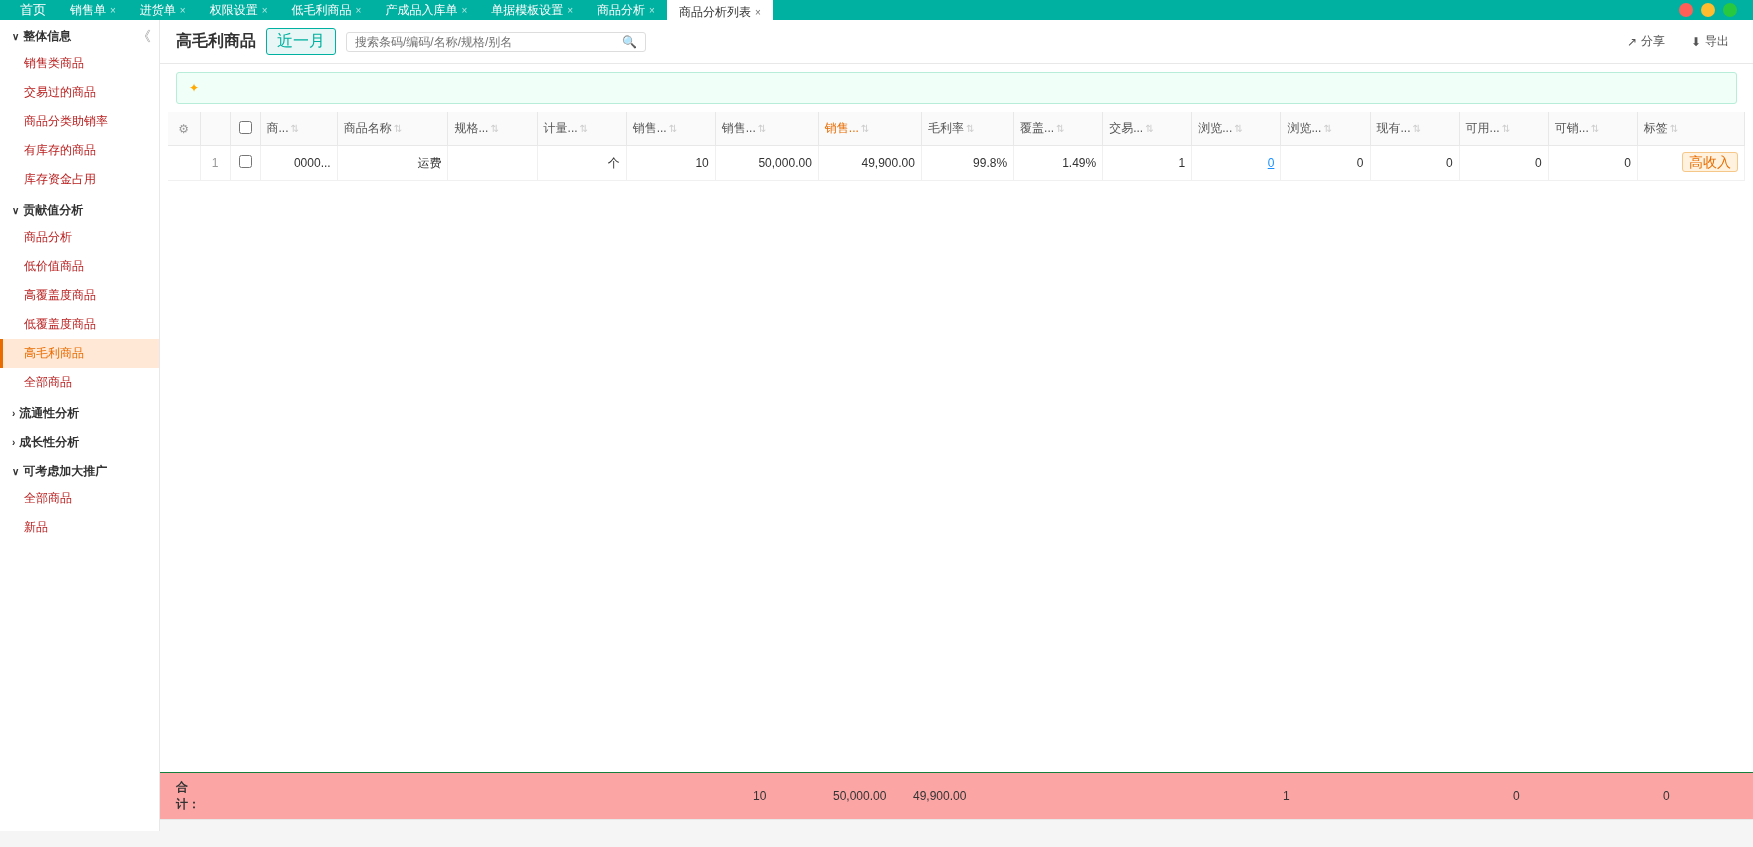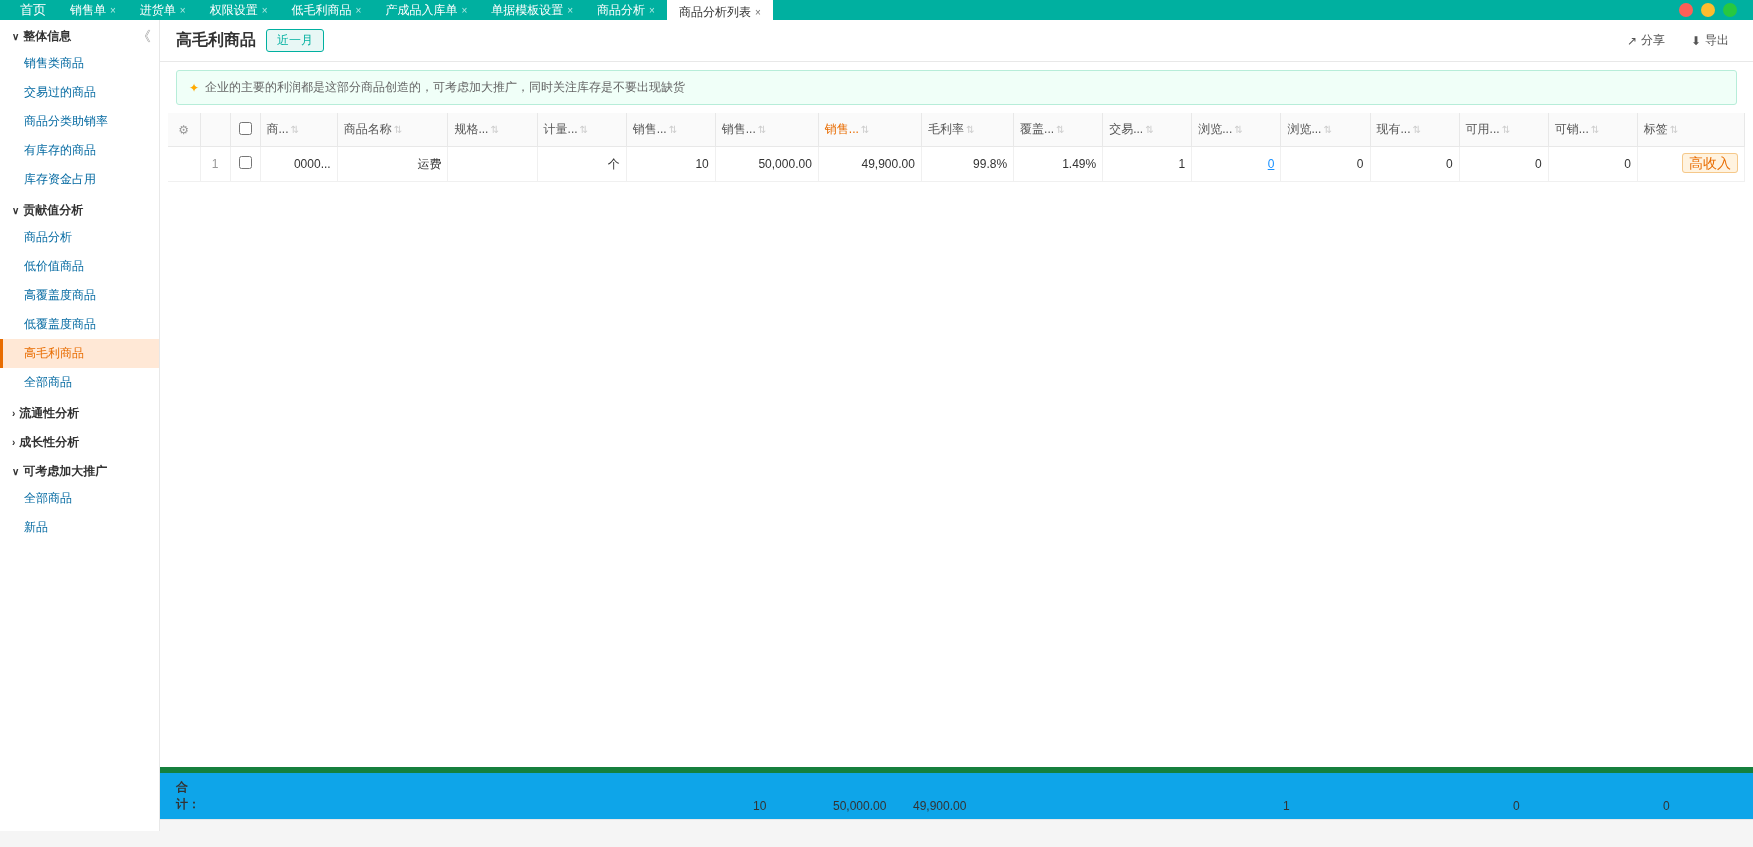--- a/index.html
+++ b/index.html
@@ -72,21 +72,21 @@
       align-items: center;
       padding: 8px 12px 4px 12px;
       color: #333;
       font-weight: bold;
       cursor: pointer;
       font-size: 12px;
     }
     .sidebar-group-header .arrow { margin-right: 4px; font-size: 10px; }
     .sidebar-item {
       padding: 6px 12px 6px 24px;
-      color: #0369a1;
+      color: #b91c1c;
       cursor: pointer;
       white-space: nowrap;
       overflow: hidden;
       text-overflow: ellipsis;
     }
     .sidebar-item.active {
       background: #ffe8d6;
       color: #e86c00;
       border-left: 3px solid #e86c00;
       padding-left: 21px;
@@ -114,21 +114,21 @@
       font-weight: bold;
       color: #333;
     }
     .filter-btn {
       background: #e8f7f5;
       color: #00b0a0;
       border: 1px solid #00b0a0;
       border-radius: 3px;
       padding: 2px 10px;
       cursor: pointer;
-      font-size: 12px;
+      font-size: 16px;
     }
     .search-box {
       display: flex;
       align-items: center;
       border: 1px solid #ddd;
       border-radius: 3px;
       padding: 2px 8px;
       flex: 1;
       max-width: 300px;
     }
@@ -206,24 +206,24 @@
       border: 1px solid #f5c88a;
       border-radius: 3px;
       padding: 1px 6px;
       font-size: 14px;
     }
     .link-cell { color: #1890ff; cursor: pointer; text-decoration: underline; }
 
     
     .footer-row {
       display: flex;
-      align-items: flex-end;
+      align-items: center;
       padding: 6px 16px;
-      background: #0ea5e9;
-      border-top: 6px solid #15803d;
+      background: #fca5a5;
+      border-top: 1px solid #15803d;
       font-size: 12px;
       color: #333;
       min-height: 36px;
     }
     .footer-label { margin-right: 20px; font-weight: bold; }
     .footer-values {
       display: flex;
       gap: 0;
       flex: 1;
     }
@@ -334,34 +334,37 @@
     </div>
     <div class="sidebar-item">全部商品</div>
     <div class="sidebar-item">新品</div>
   </div>
 
   <div class="content">
 
     <div class="content-header">
       <span class="content-title">高毛利商品</span>
       <button class="filter-btn">近一月</button>
+      <div class="search-box">
+        <input type="text" placeholder="搜索条码/编码/名称/规格/别名" style="">
+        <span class="search-icon">🔍</span>
+      </div>
       <div class="header-spacer"></div>
       <div class="action-btn">
         <span>↗</span>
         <span>分享</span>
       </div>
       <div class="action-btn">
         <span>⬇</span>
         <span>导出</span>
       </div>
     </div>
 
     <div class="info-banner">
       <span class="info-icon">✦</span>
-      <span>企业的主要的利润都是这部分商品创造的，可考虑加大推广，同时关注库存是不要出现缺货</span>
     </div>
 
     <div class="table-container">
       <table>
         <thead>
           <tr>
             <th class="col-settings">⚙</th>
             <th class="col-num"></th>
             <th class="col-check"><input type="checkbox" style=""></th>
             <th><span>商...</span><span class="sort-icon">⇅</span></th>

